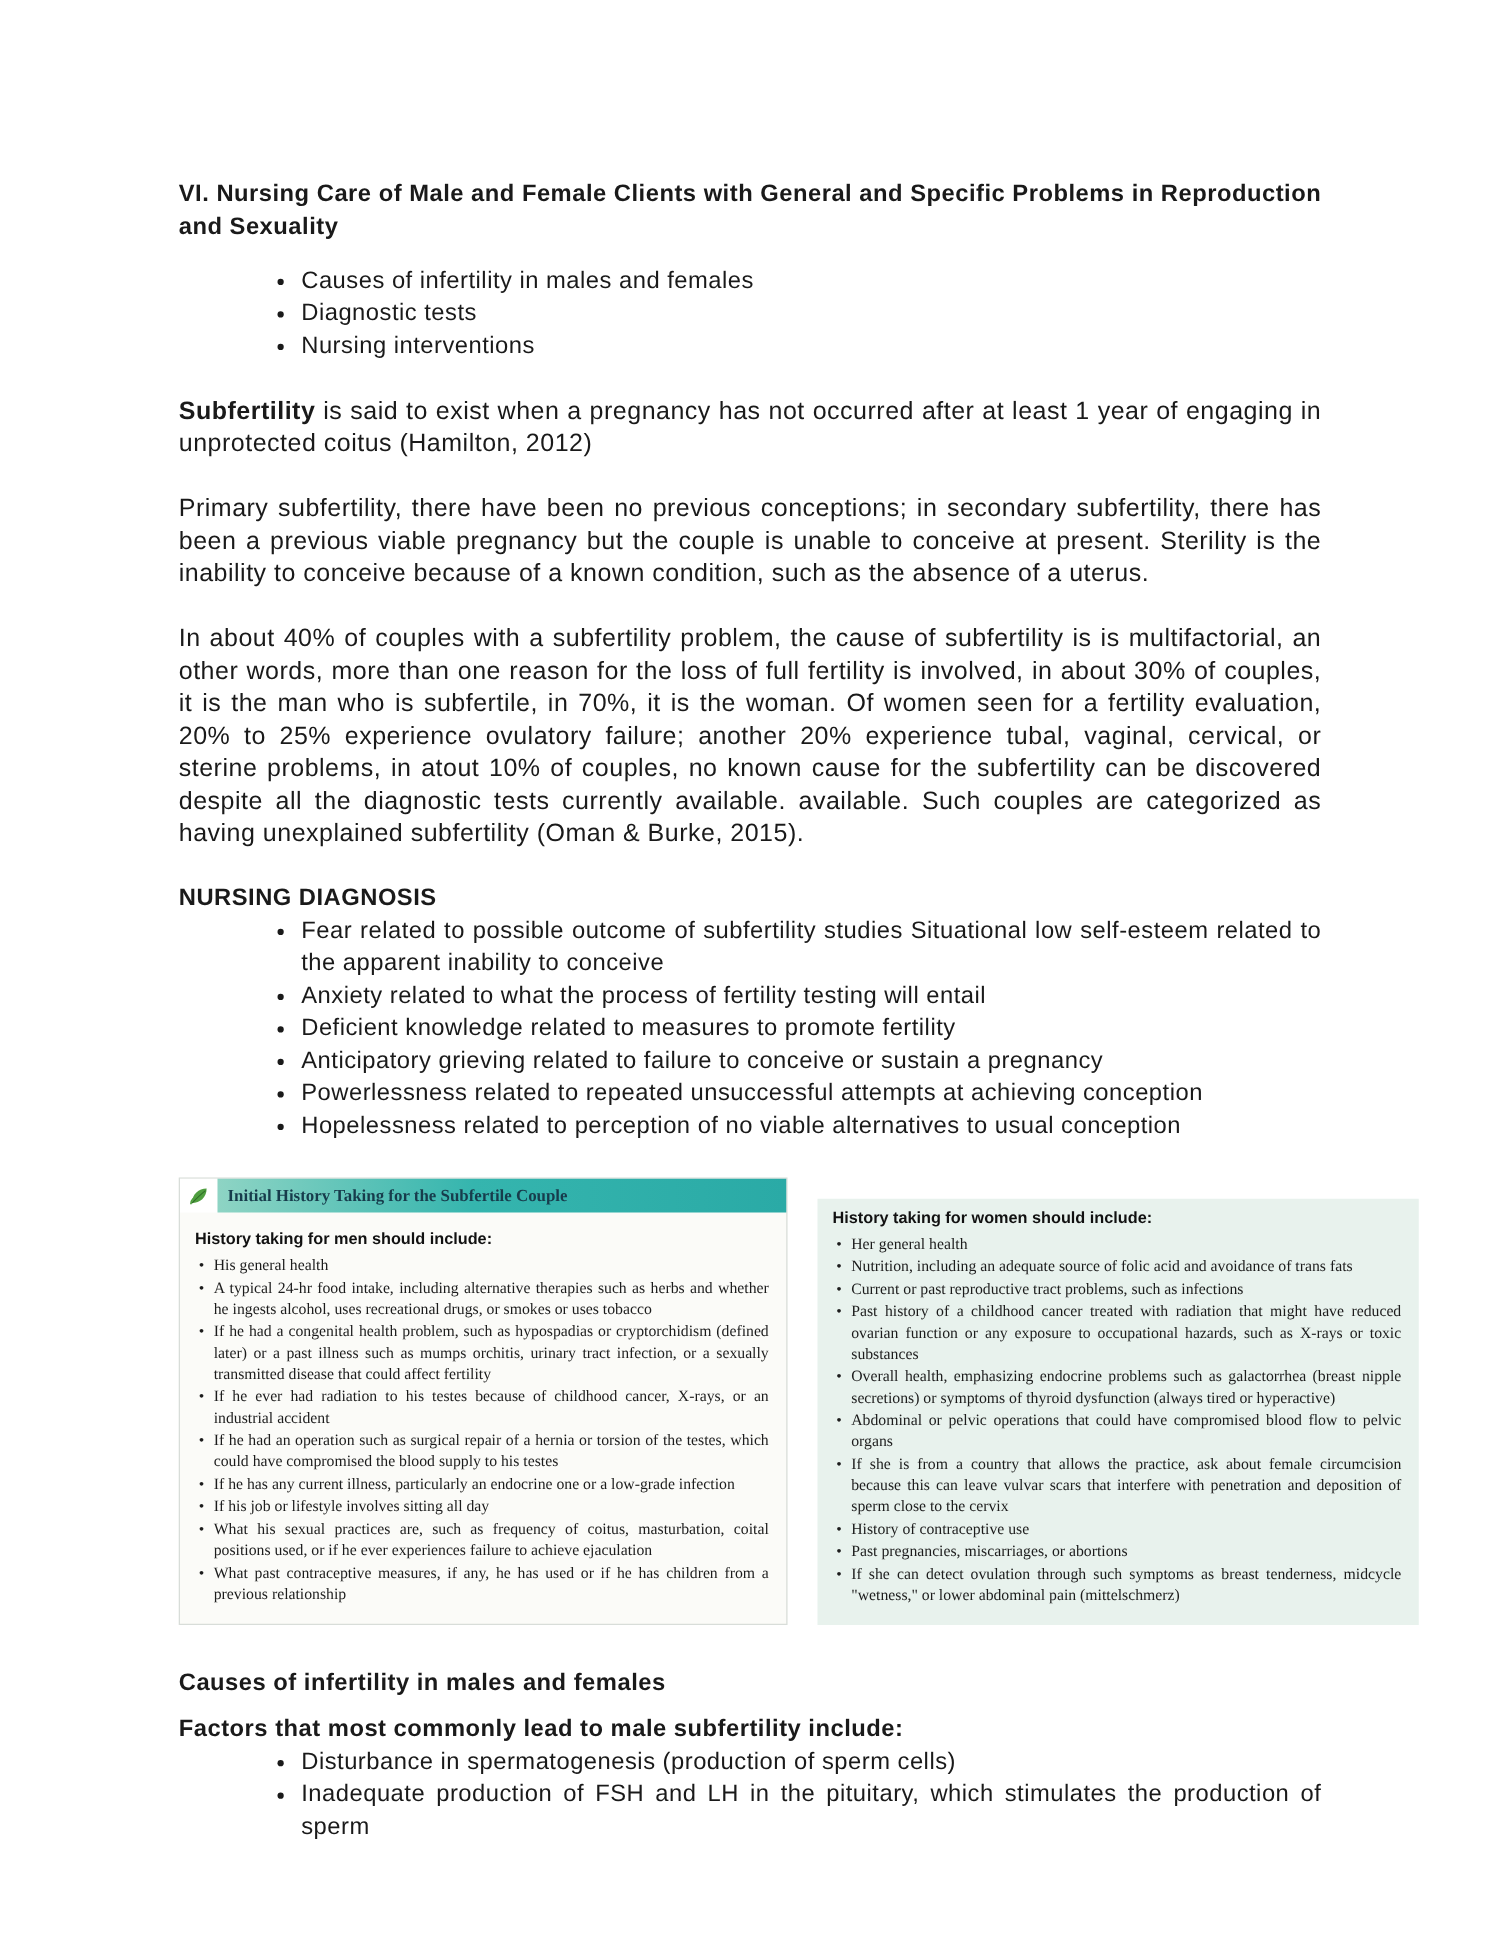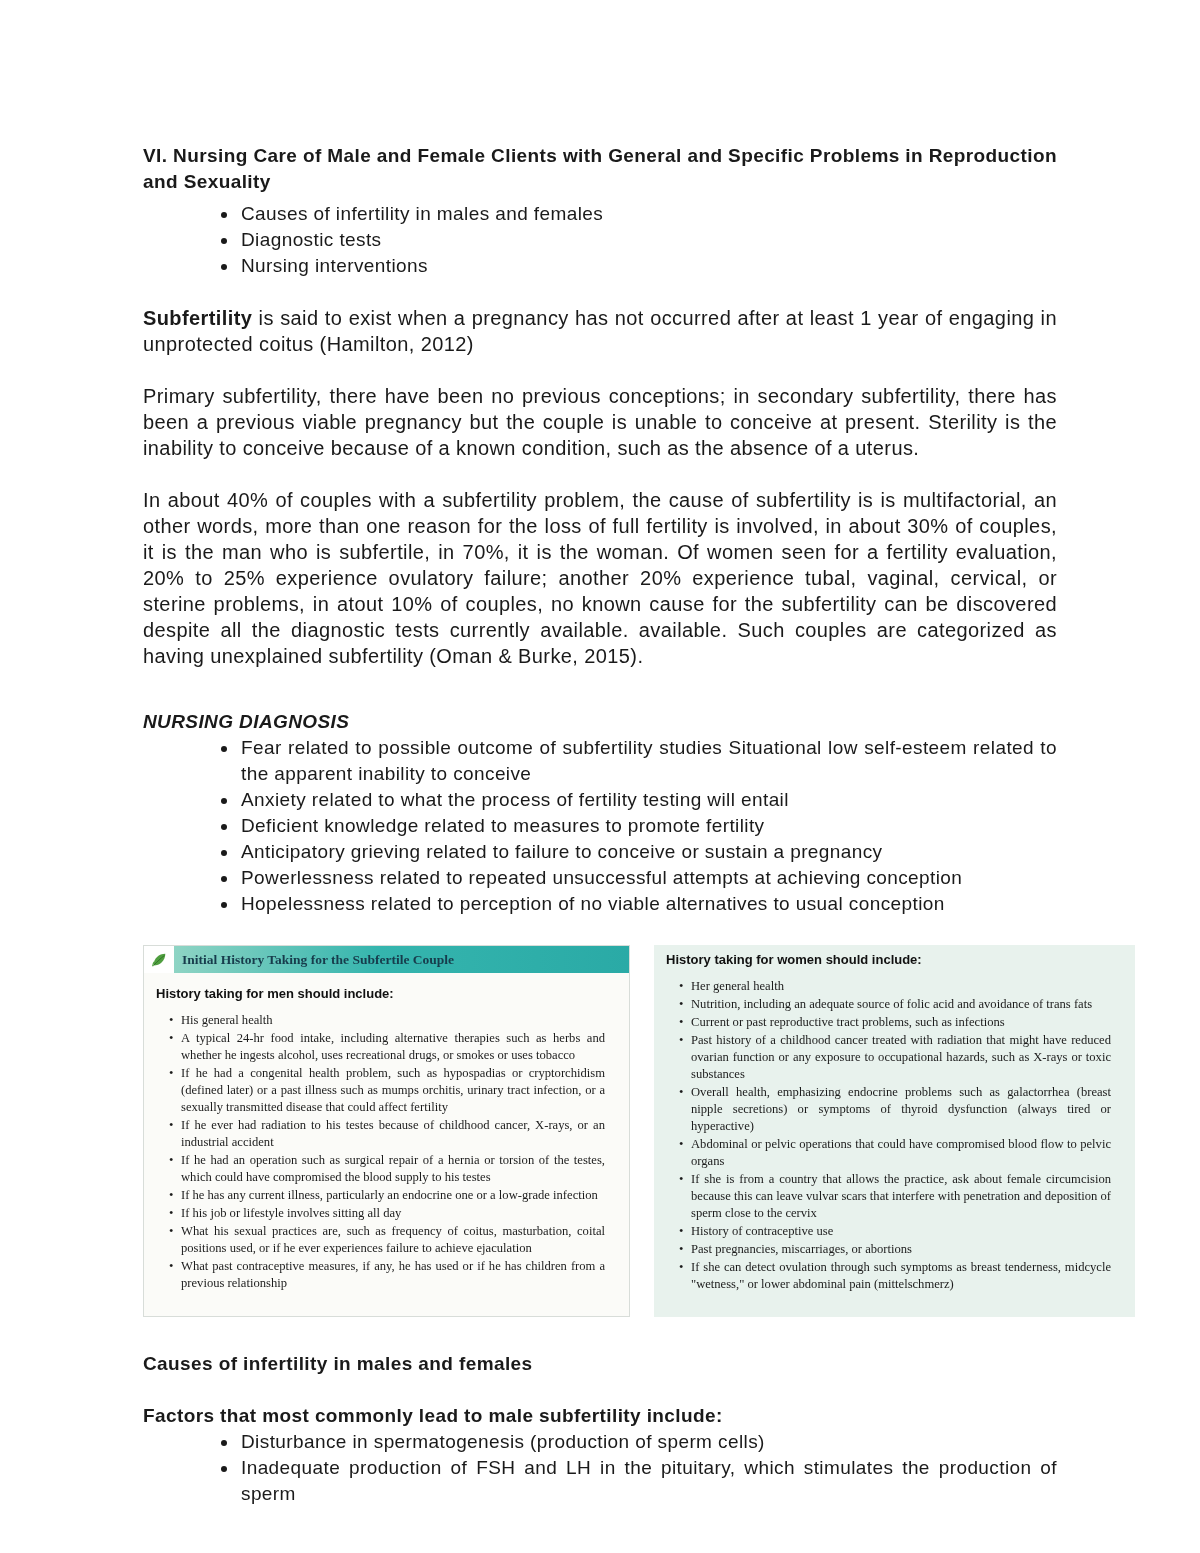--- a/index.html
+++ b/index.html
@@ -19,21 +19,21 @@
     width: 1200px;
     padding: 143px 143px 80px 143px;
   }
   
   .h-main {
     font-size: 19px;
     line-height: 26px;
     font-weight: bold;
     letter-spacing: 0.4px;
     text-align: justify;
-    margin: 0 0 6px 0;
+    margin: 0 0 17px 0;
   }
   .h-sub {
     font-size: 19px;
     line-height: 26px;
     font-weight: bold;
     letter-spacing: 0.4px;
     margin: 0;
   }
   .para {
     font-size: 20px;
@@ -48,21 +48,21 @@
     padding: 0 0 0 96px;
     list-style: disc outside;
   }
   ul.doc-list li {
     font-size: 19px;
     line-height: 26px;
     letter-spacing: 0.4px;
     text-align: justify;
     padding-left: 2px;
   }
-  .mt-blank { margin-top: 40px; font-style: italic; }
+  .mt-blank { margin-top: 26px; }
   .mt-small { margin-top: 4px; }
 
   
   .boxes {
     display: flex;
     gap: 24px;
     width: 1112px;
     margin-top: 28px;
     align-items: flex-end;
   }
@@ -99,21 +99,21 @@
   .box-body { padding: 12px 14px 14px 12px; }
   .box-title {
     font-family: Liberation Sans, sans-serif;
     font-weight: bold;
     font-size: 13px;
     line-height: 17px;
     color: #111;
     margin: 0 0 5px 0;
   }
   ul.box-list {
-    margin: 10px;
+    margin: 0;
     padding: 0;
     list-style: none;
   }
   ul.box-list li {
     font-family: "Liberation Serif", serif;
     font-size: 12.6px;
     line-height: 17px;
     color: #1c1c1c;
     position: relative;
     padding-left: 15px;
@@ -129,21 +129,21 @@
   .box-right {
     width: 481px;
     box-sizing: border-box;
     background: #e8f2ed;
     padding: 4px 14px 14px 12px;
   }
   .box-right .box-title { margin-top: 2px; }
 
   
   .h-causes { margin-top: 34px; }
-  .h-factors { margin-top: 26px; }
+  .h-factors { margin-top: 11px; }
 </style>
 </head>
 <body>
 
 <div class="page">
 
   <h1 class="h-main">VI. Nursing Care of Male and Female Clients with General and Specific Problems in Reproduction and Sexuality</h1>
 
   <ul class="doc-list">
       <li>Causes of infertility in males and females</li>

